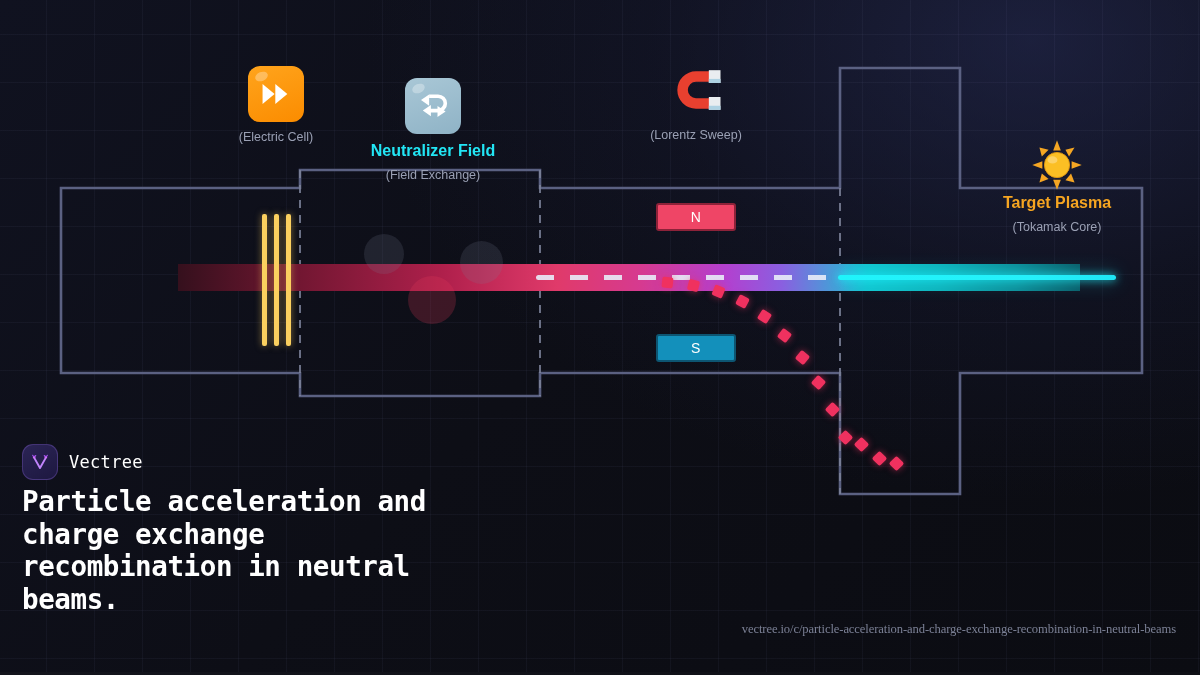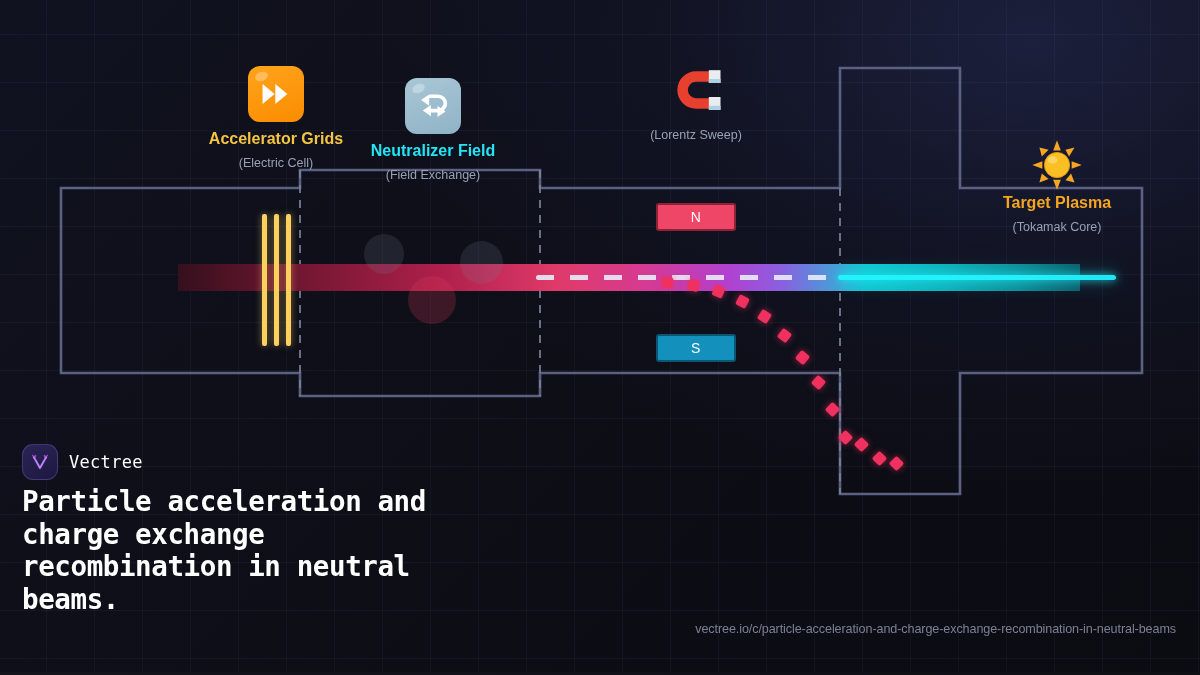--- a/index.html
+++ b/index.html
@@ -103,21 +103,21 @@
   }
   #brand-name { font-family:"DejaVu Sans Mono", monospace; font-size:17px; color:#ffffff; letter-spacing:.3px; }
   #headline {
     position:absolute; left:22px; top:485px; width:420px;
     font-family:"DejaVu Sans Mono", monospace;
     font-size:27.5px; line-height:1.19; color:#ffffff; font-weight:bold;
     letter-spacing:-0.4px;
   }
   #url {
     position:absolute; right:24px; top:622px;
-    font-family:Liberation Sans, sans-serif; font-size:12.6px; color:#7b8095;
+    font-family:Liberation Serif, serif; font-size:12.6px; color:#7b8095;
     letter-spacing:-0.1px;
   }
   #bottom-rule { position:absolute; left:0; bottom:0; width:1200px; height:3px;
                  background:linear-gradient(to right,#13141c,#0e0f15); }
 </style>
 </head>
 <body>
 
 <div id="stage">
   <div id="grid"></div>
@@ -173,21 +173,20 @@
 
 
   <div class="stage-label" style="left:146px; top:66px;">
     <div class="icon-badge orange">
       <span class="gloss"></span>
       <svg viewBox="0 0 24 24" width="34" height="34">
         <path d="M2.5 5 L11 12 L2.5 19 Z" fill="#ffffff"></path>
         <path d="M11.5 5 L20 12 L11.5 19 Z" fill="#ffffff"></path>
       </svg>
     </div>
-    <div class="ttl" style="color:#f5c542">Accelerator Grids</div>
     <div class="sub">(Electric Cell)</div>
   </div>
 
   <div class="stage-label" style="left:303px; top:78px;">
     <div class="icon-badge steel">
       <span class="gloss"></span>
       <svg viewBox="0 0 24 24" width="36" height="36">
         <path d="M9.4 4.3 L9.4 6.6 L15.4 6.6 A3.6 3.6 0 0 1 15.4 13.8
                  L10.6 13.8 L10.6 11.3 L5.2 15.0 L10.6 18.8 L10.6 16.3
                  L15.4 16.3 A5.9 5.9 0 0 0 15.4 4.3 Z" fill="#ffffff"></path>

